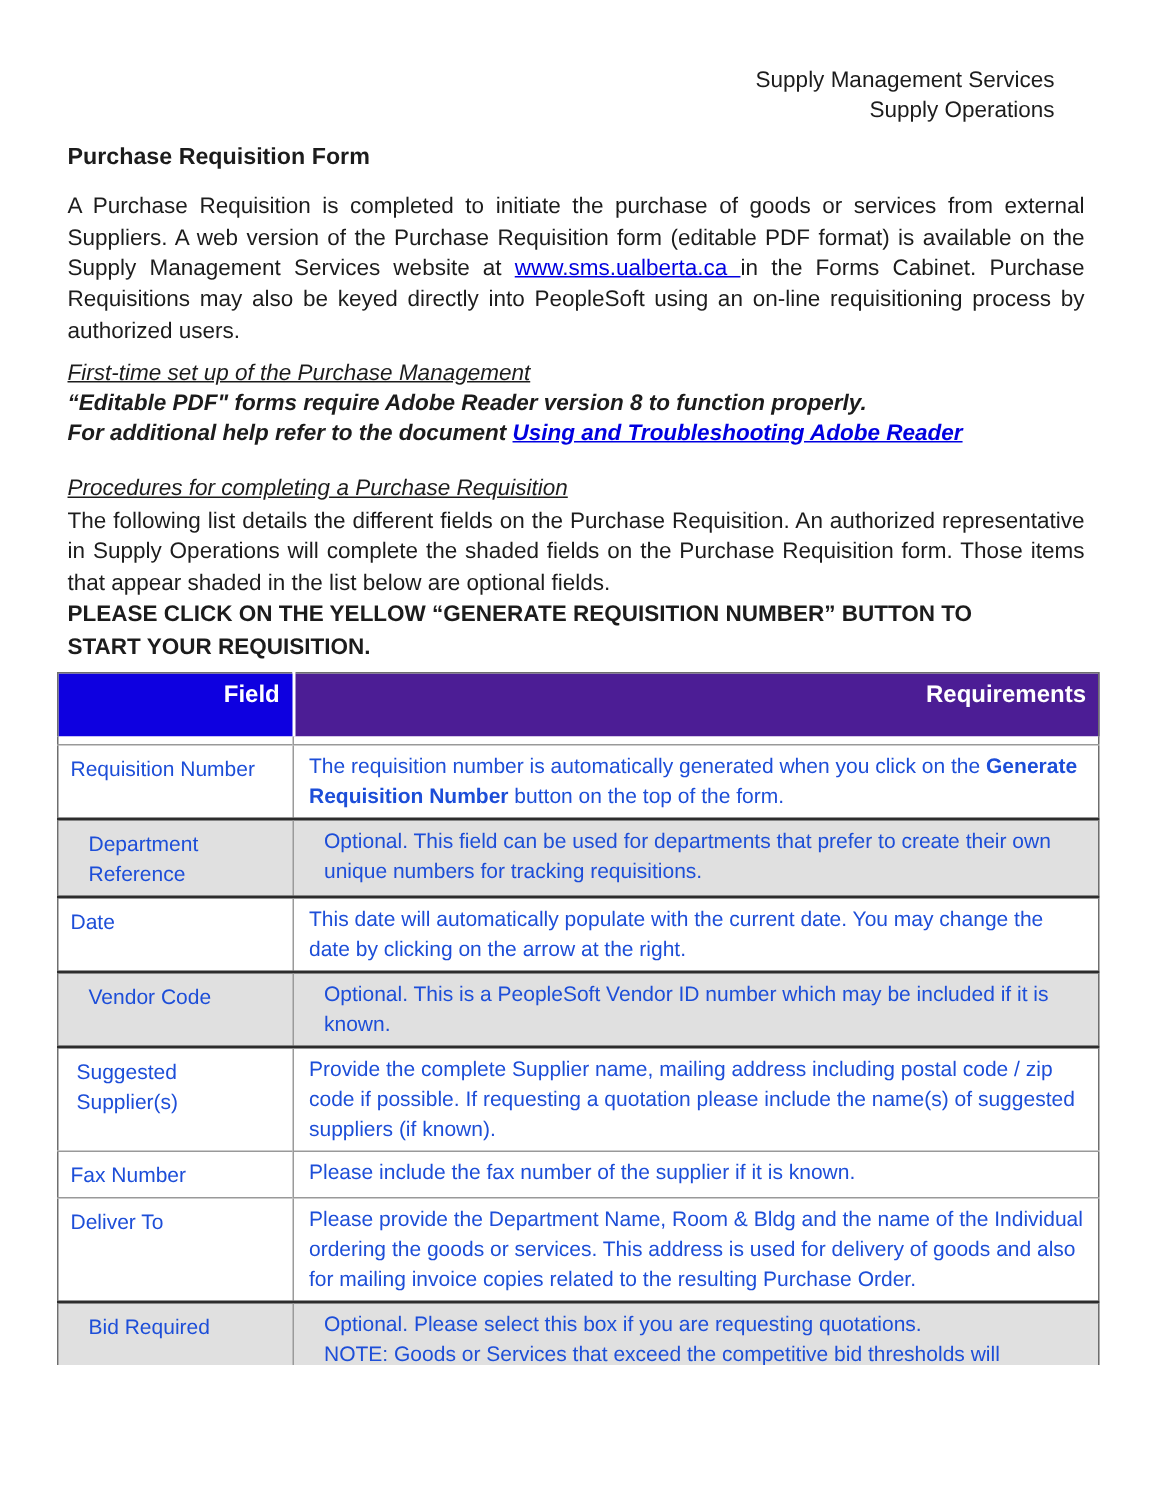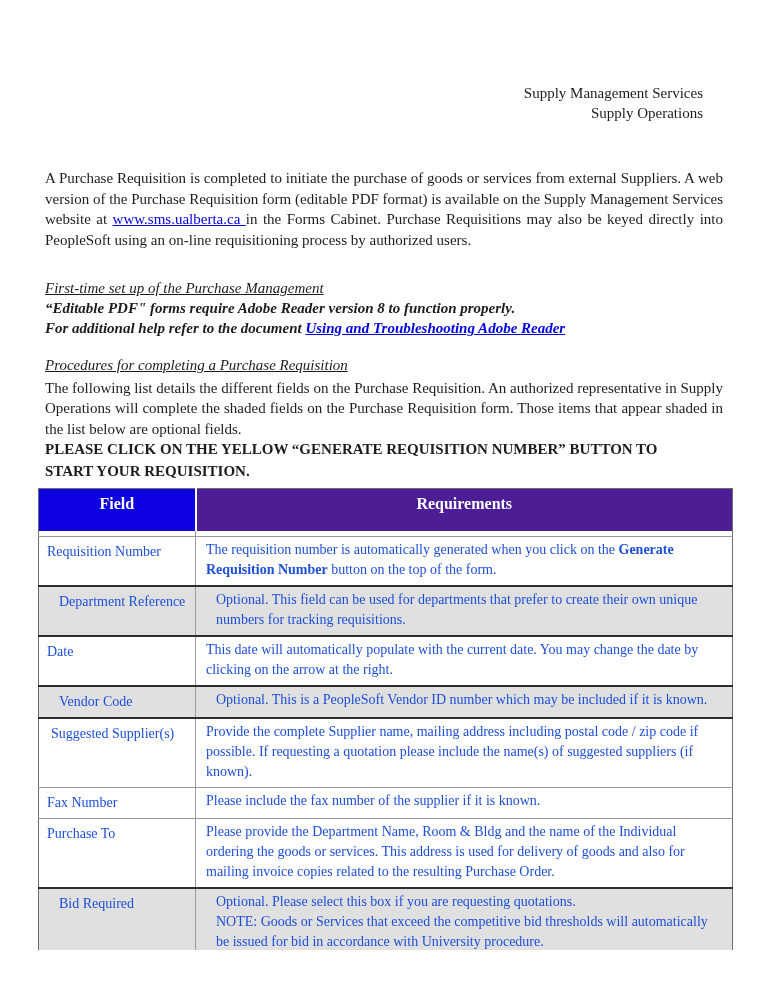--- a/index.html
+++ b/index.html
@@ -1,20 +1,19 @@
 <!DOCTYPE html>
 <html><head>
 <meta charset="utf-8">
 <style>
   html,body { margin:0; padding:0; background:#ffffff; }
   .page {
     position:relative; width:768px; height:910px; background:#ffffff;
-    font-family:Liberation Serif, serif; color:#1c1c1c; font-size:15px;
+    font-family:Liberation Sans, sans-serif; color:#1c1c1c; font-size:15px;
     overflow:hidden;
-    margin-top:40px;
   }
   .header-right {
     position:absolute; top:44px; right:65px; text-align:right; line-height:19.5px;
   }
   .doc-title {
     position:absolute; top:96px; left:45px; font-weight:700; font-size:15.5px;
   }
   .intro {
     position:absolute; top:128px; left:45px; width:678px;
     text-align:justify; line-height:20.7px;
@@ -40,21 +39,21 @@
   .notice {
     position:absolute; top:399px; left:45px; width:622px;
     font-weight:700; line-height:21.8px; font-size:15px;
   }
   .table-wrap { position:absolute; top:448px; left:38px; }
   table.field-table {
     border-collapse:collapse; width:695px; table-layout:fixed;
     border:1px solid #6e6e6e;
   }
   table.field-table th {
-    color:#ffffff; text-align:center; vertical-align:top;
+    color:#ffffff; text-align:right; vertical-align:top;
     font-size:16px; font-weight:700; padding:6px 8px 18px 8px;
   }
   th.col-field { width:157px; border-right:2px solid #ffffff; }
   tr.spacer-row td { height:5px; padding:0; background:#ffffff; }
   table.field-table td {
     vertical-align:top; font-size:14px; line-height:20px; color:#1d4ed8;
   }
   td.field { padding:5px 8px 5px 8px; border-right:1px solid #9a9a9a; }
   td.req { padding:3px 10px 5px 10px; }
   tr.shaded td { background:#e0e0e0;padding-left:20px; }
@@ -63,20 +62,21 @@
 </head>
 <body>
 
 <div class="page">
 
   <div class="header-right">
     <div>Supply Management Services</div>
     <div>Supply Operations</div>
   </div>
 
+  <div class="doc-title">Purchase Requisition Form</div>
 
   <p class="intro" style="margin:0"><span>A Purchase Requisition is completed to initiate the purchase of goods or services from external Suppliers. A web version of the Purchase Requisition form (editable PDF format) is available on the Supply Management Services website at </span><a href="#" class="doc-link">www.sms.ualberta.ca </a><span>in the Forms Cabinet. Purchase Requisitions may also be keyed directly into PeopleSoft using an on-line requisitioning process by authorized users.</span></p>
 
   <div class="ft-heading">First-time set up of the Purchase Management</div>
   <div class="ft-line1">“Editable PDF" forms require Adobe Reader version 8 to function properly.</div>
   <div class="ft-line2"><span>For additional help refer to the document </span><a href="#" class="doc-link">Using and Troubleshooting Adobe Reader</a></div>
 
   <div class="proc-heading">Procedures for completing a Purchase Requisition</div>
   <p class="proc-body" style="margin:0">The following list details the different fields on the Purchase Requisition. An authorized representative in Supply Operations will complete the shaded fields on the Purchase Requisition form. Those items that appear shaded in the list below are optional fields.</p>
 
@@ -117,21 +117,21 @@
           </tr>
           <tr>
             <td class="field" style="border-top: 2px solid rgb(45, 45, 45); padding-left: 12px;">Suggested Supplier(s)</td>
             <td class="req" style="border-top: 2px solid rgb(45, 45, 45);"><span>Provide the complete Supplier name, mailing address including postal code / zip code if possible. If requesting a quotation please include the name(s) of suggested suppliers (if known).</span></td>
           </tr>
           <tr>
             <td class="field" style="border-top: 1px solid rgb(153, 153, 153);">Fax Number</td>
             <td class="req" style="border-top: 1px solid rgb(153, 153, 153);"><span>Please include the fax number of the supplier if it is known.</span></td>
           </tr>
           <tr>
-            <td class="field" style="border-top: 1px solid rgb(153, 153, 153);">Purchase To</td>
+            <td class="field" style="border-top: 1px solid rgb(153, 153, 153);">Deliver To</td>
             <td class="req" style="border-top: 1px solid rgb(153, 153, 153);"><span>Please provide the Department Name, Room &amp; Bldg and the name of the Individual ordering the goods or services.  This address is used for delivery of goods and also for mailing invoice copies related to the resulting Purchase Order.</span></td>
           </tr>
           <tr class="shaded">
             <td class="field" style="border-top: 2px solid rgb(45, 45, 45);">Bid Required</td>
             <td class="req" style="border-top: 2px solid rgb(45, 45, 45);"><span>Optional. Please select this box if you are requesting quotations.</span><br><span>NOTE: Goods or Services that exceed the competitive bid thresholds will automatically be issued for bid in accordance with University procedure.</span></td>
           </tr>
         </tbody>
     </table>
   </div>
 

